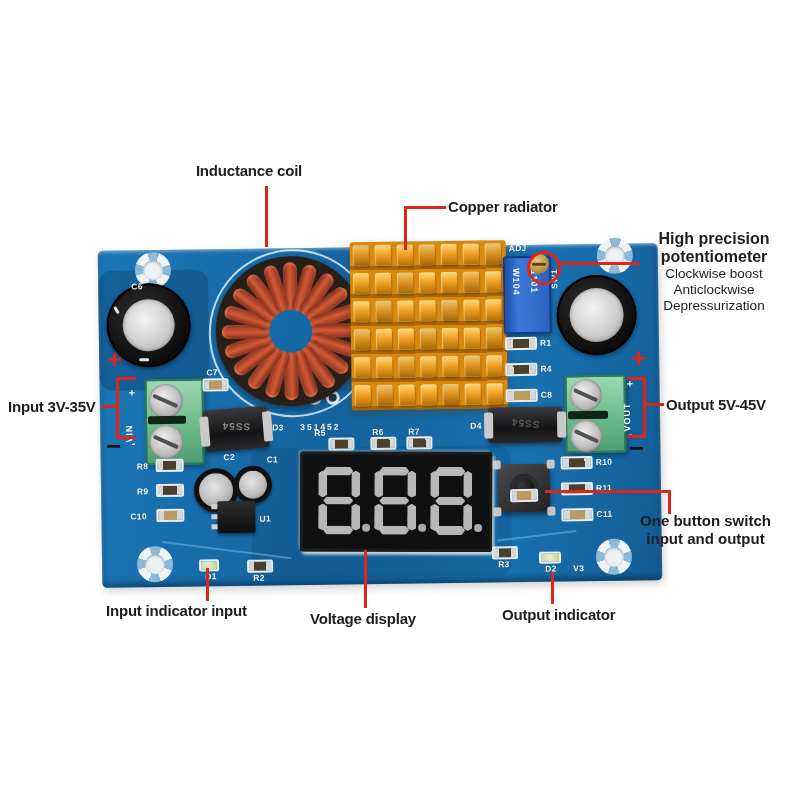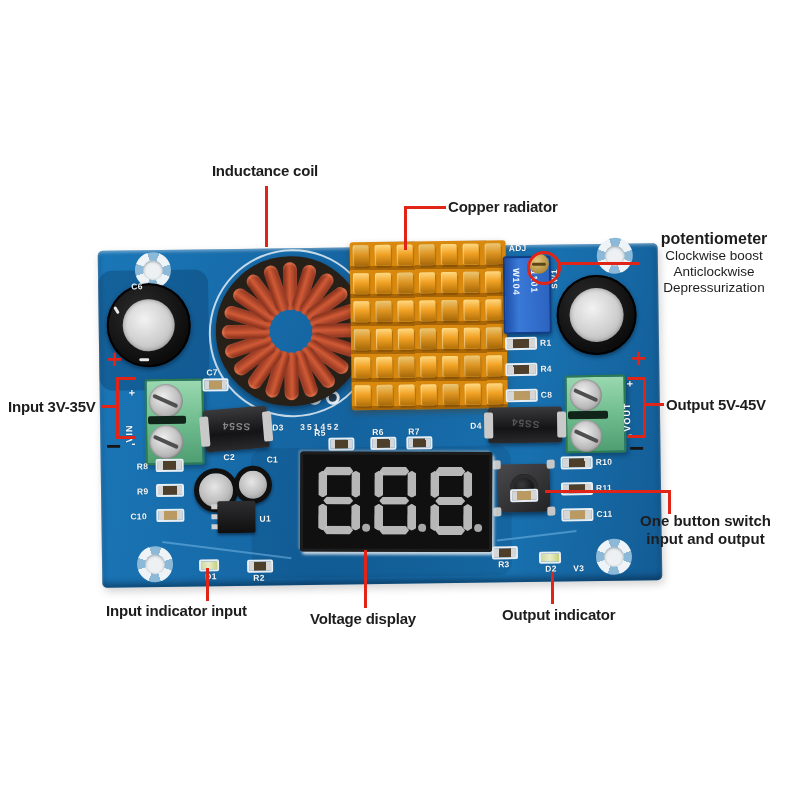--- a/index.html
+++ b/index.html
@@ -323,28 +323,29 @@
             <div class="seg seg-h" style="left: 5px; top: 59px; width: 30px; height: 9px;"></div>
             <div class="seg seg-v" style="left: 0px; top: 37px; width: 9px; height: 27px;"></div>
             <div class="seg seg-v" style="left: 0px; top: 4px; width: 9px; height: 27px;"></div>
             <div class="seg seg-h" style="left: 5px; top: 30px; width: 30px; height: 8px;"></div>
           </div>
           <div class="dp" style="left: 174px; top: 72px;"></div>
         </div>
     </div>
   </div>
 
-  <div class="lbl" style="left:205px;top:162px;width:120px;text-align:center">Inductance coil</div>
+  <div class="lbl" style="left:189px;top:162px;width:120px;text-align:center">Inductance coil</div>
   <div class="aline" style="left:265px;top:186px;width:3px;height:61px"></div>
 
   <div class="lbl" style="left:448px;top:198px">Copper radiator</div>
   <div class="aline" style="left:404px;top:206px;width:42px;height:3px"></div>
   <div class="aline" style="left:404px;top:206px;width:3px;height:44px"></div>
 
   <div class="lbl-block" style="left:638px;top:230px;width:152px">
+    <div class="b">High precision</div>
     <div class="b">potentiometer</div>
     <div class="s">Clockwise boost</div>
     <div class="s">Anticlockwise</div>
     <div class="s">Depressurization</div>
   </div>
   <div class="aring" style="left:527px;top:251px;width:28px;height:28px"></div>
   <div class="aline" style="left:558px;top:262px;width:82px;height:3px"></div>
 
   <div class="lbl" style="left:8px;top:398px">Input 3V-35V</div>
   <div class="aline" style="left:101px;top:405px;width:16px;height:3px"></div>

